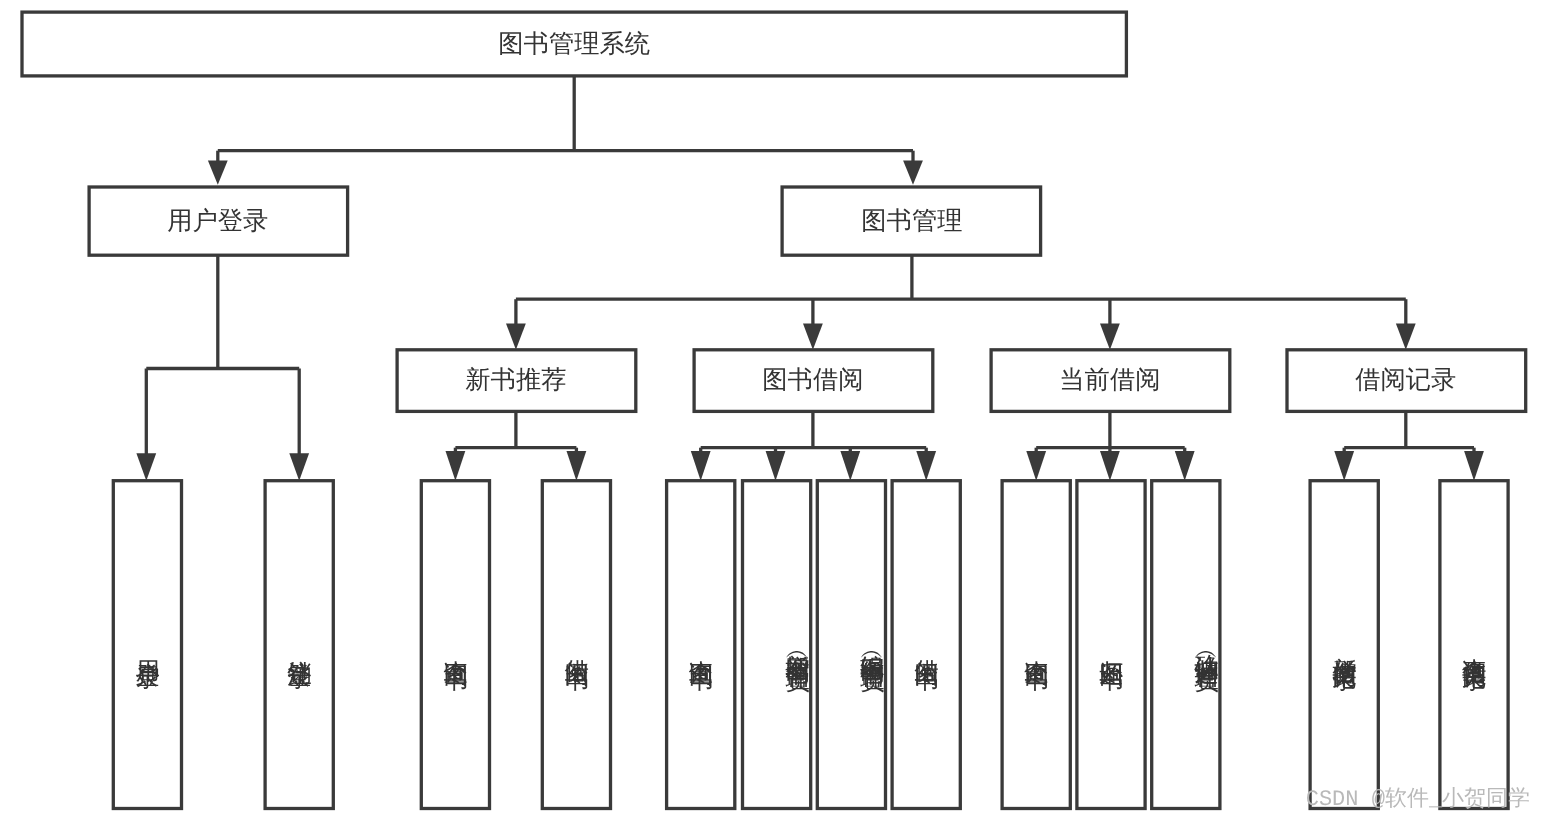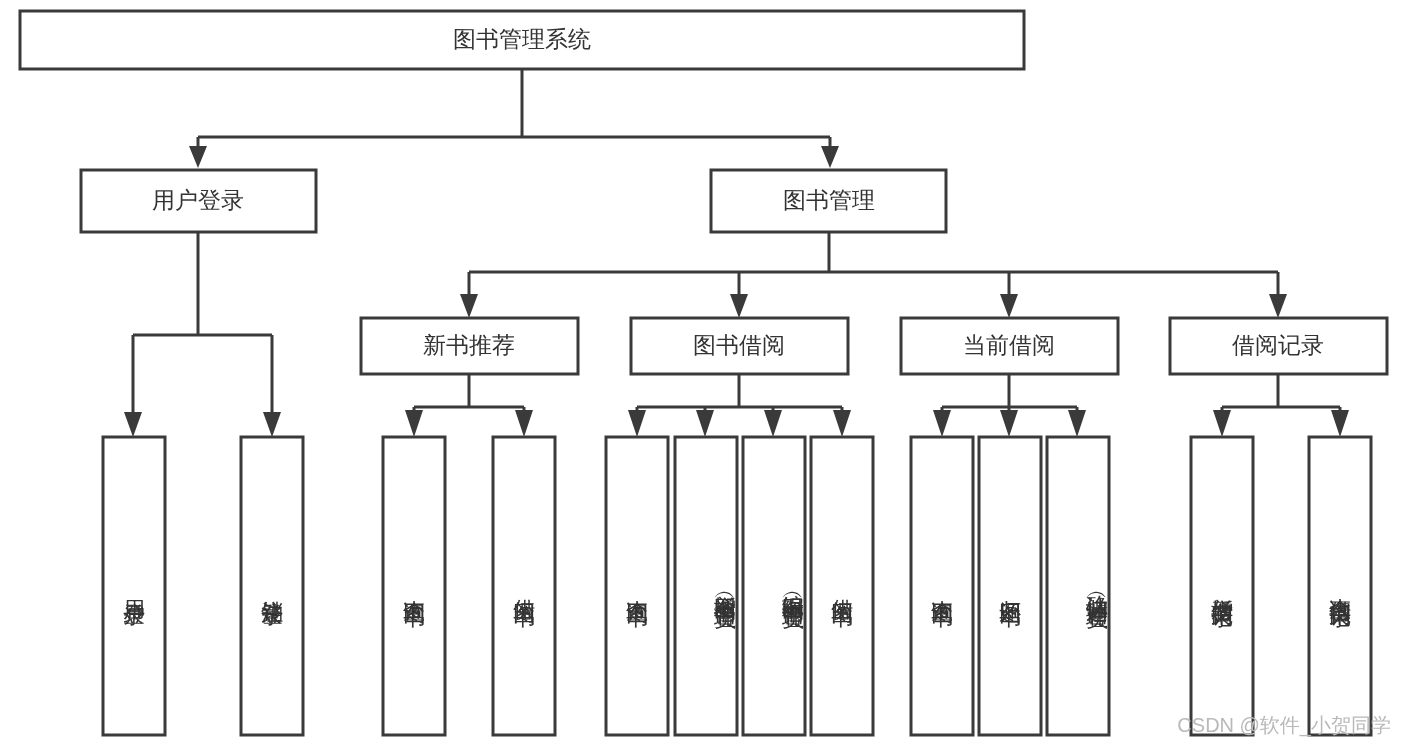--- a/index.html
+++ b/index.html
@@ -62,21 +62,21 @@
     align-items: center;
     justify-content: center;
     text-align: center;
     white-space: nowrap;
     pointer-events: none;
   }
   .watermark {
     position: absolute;
     right: 14px;
     bottom: 8px;
-    font-family: Liberation Sans, sans-serif;
+    font-family: Liberation Mono, monospace;
     font-size: 20px;
     color: #b9b9b9;
     white-space: nowrap;
   }
 </style>
 </head>
 <body>
 
 <div id="diagram-root">
 

